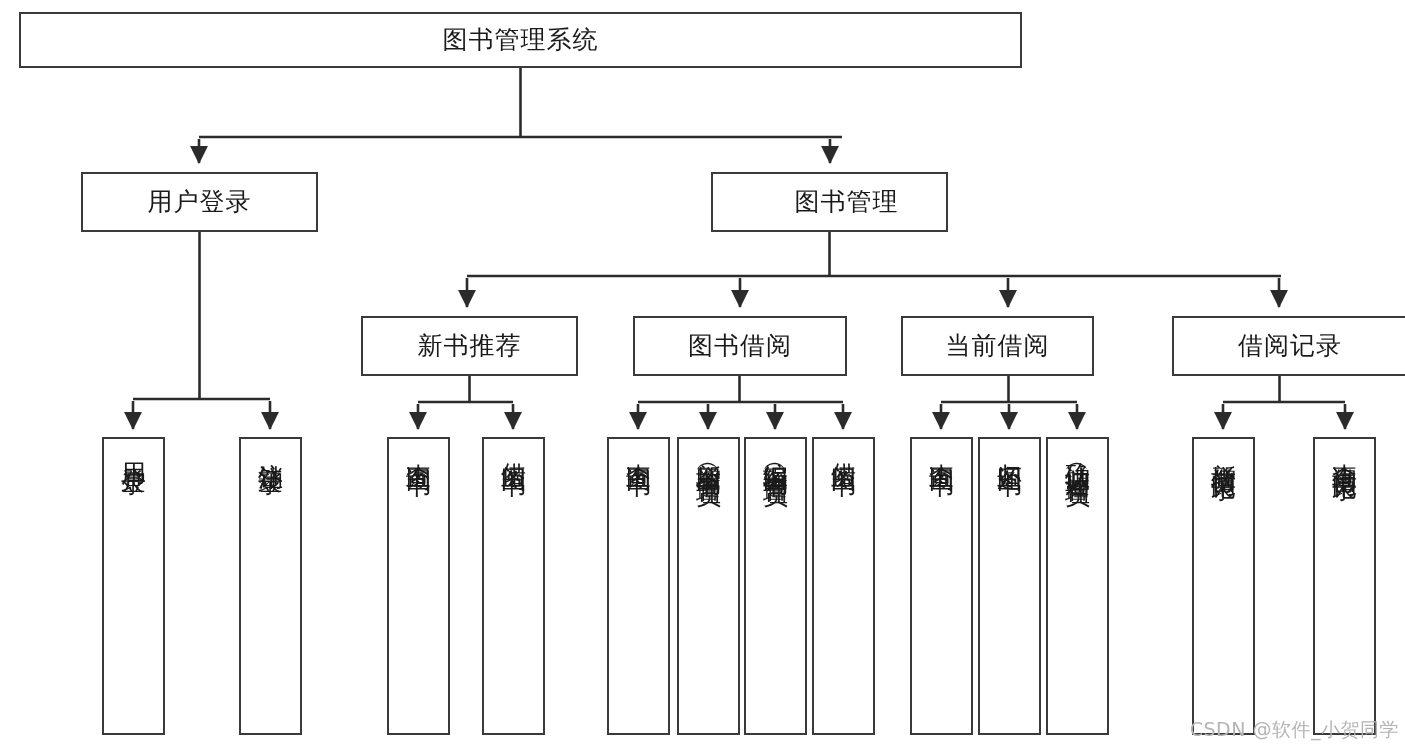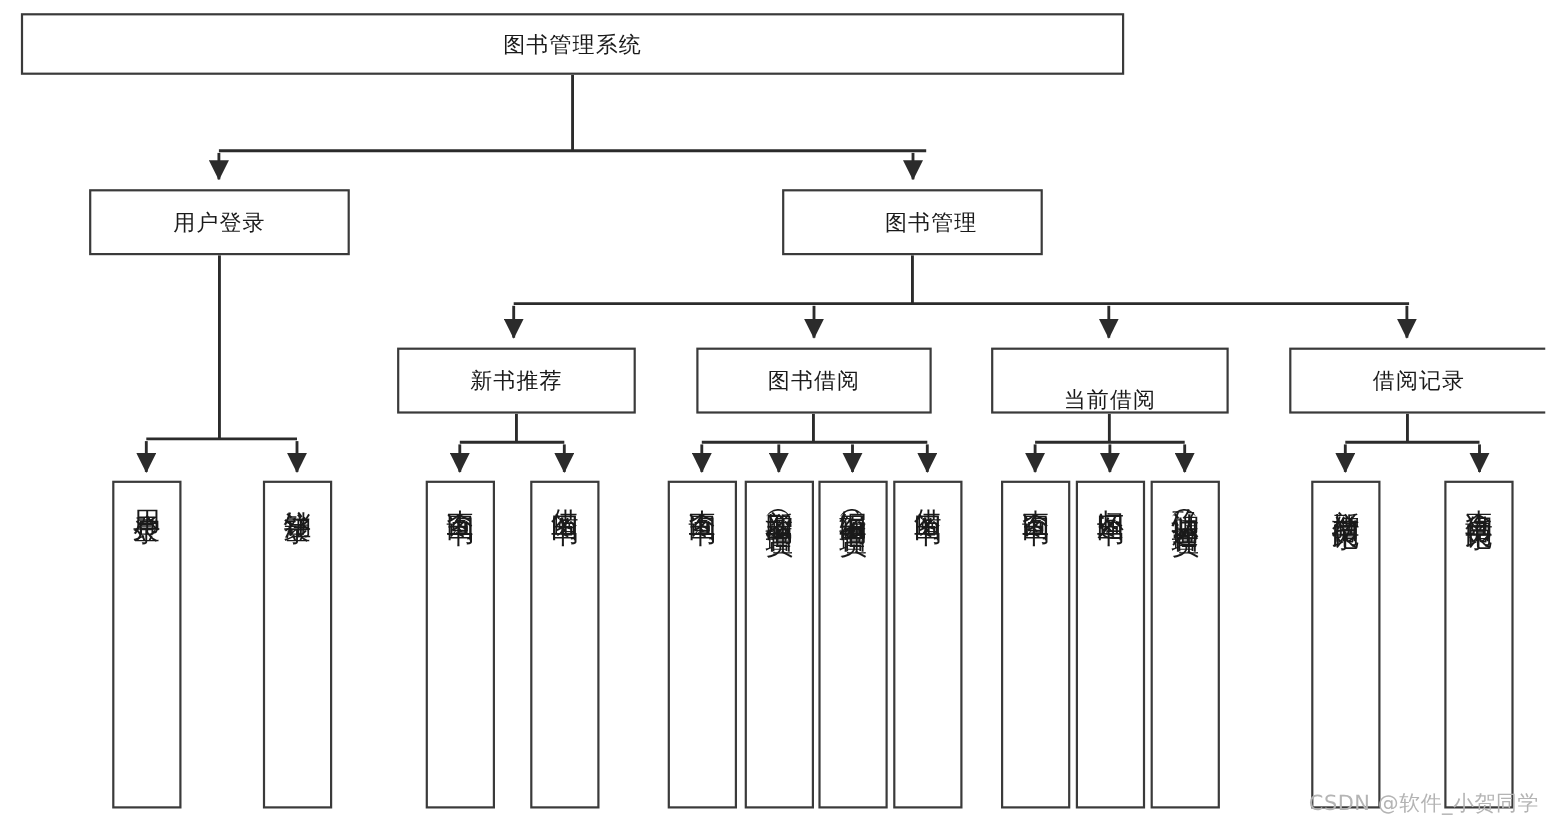--- a/index.html
+++ b/index.html
@@ -30,21 +30,21 @@
     box-sizing: border-box;
     background: #ffffff;
     border: 2.5px solid #3a3a3a;
     display: flex;
     align-items: center;
     justify-content: center;
     color: #1a1a1a;
     z-index: 2;
   }
   .node-h .node-label {
-    font-size: 20px;
+    font-size: 25px;
     line-height: 1.1;
     letter-spacing: 1px;
     white-space: nowrap;
   }
   .node-v {
     align-items: flex-start;
     padding-top: 4px;
   }
   .node-v .node-label {
     writing-mode: vertical-rl;
@@ -131,21 +131,21 @@
   <div class="node node-h" style="left:711px; top:172px; width:237px; height:60px;padding-left:34px;">
     <span class="node-label">图书管理</span>
   </div>
 
   <div class="node node-h" style="left:633px; top:316px; width:214px; height:60px;">
     <span class="node-label">图书借阅</span>
   </div>
   <div class="node node-h" style="left:361px; top:316px; width:217px; height:60px;">
     <span class="node-label">新书推荐</span>
   </div>
-  <div class="node node-h" style="left:901px; top:316px; width:216px; height:60px;align-items:flex-end;">
+  <div class="node node-h" style="left:901px; top:316px; width:193px; height:60px;">
     <span class="node-label">当前借阅</span>
   </div>
   <div class="node node-h" style="left:1172px; top:316px; width:236px; height:60px;">
     <span class="node-label">借阅记录</span>
   </div>
 
   <div class="node node-v" style="left:102px; top:437px; width:63px; height:298px;">
     <span class="node-label">用户登录</span>
   </div>
   <div class="node node-v" style="left:239px; top:437px; width:63px; height:298px;">

